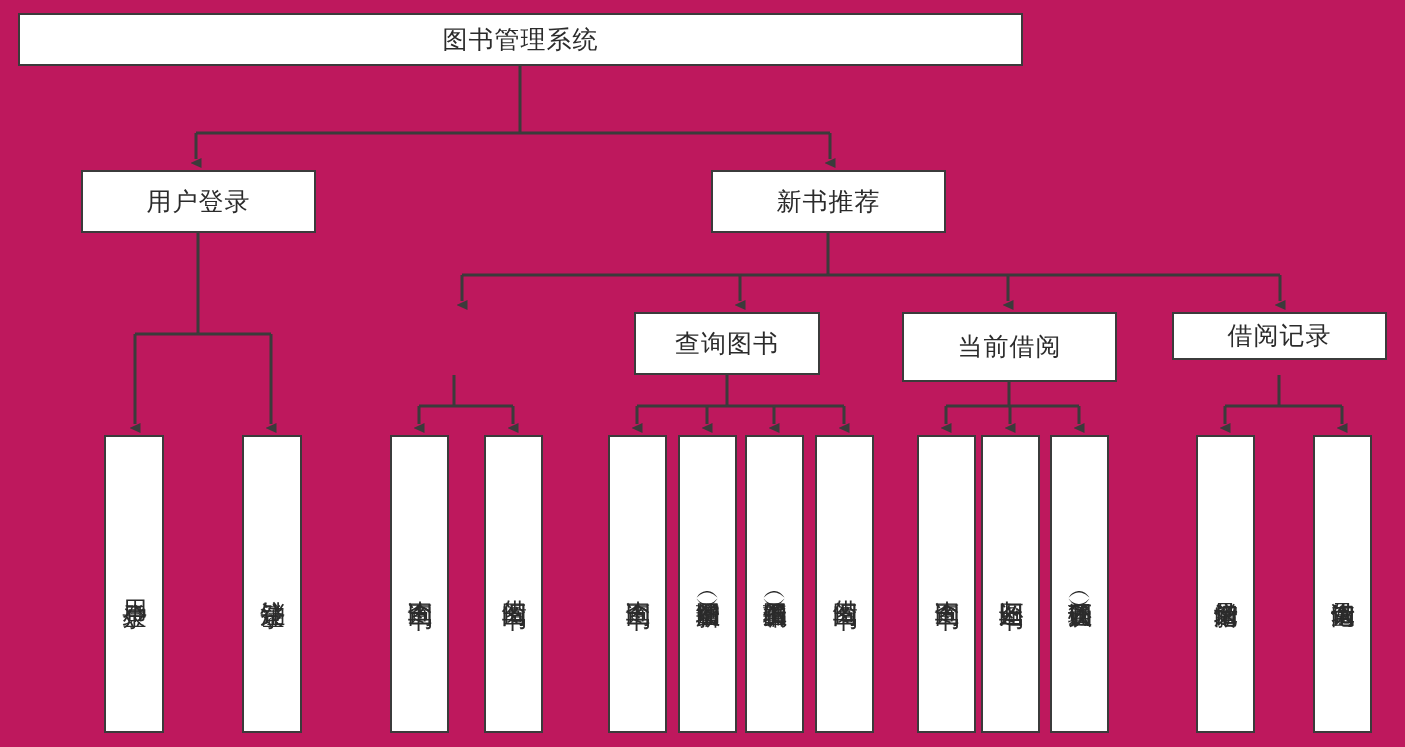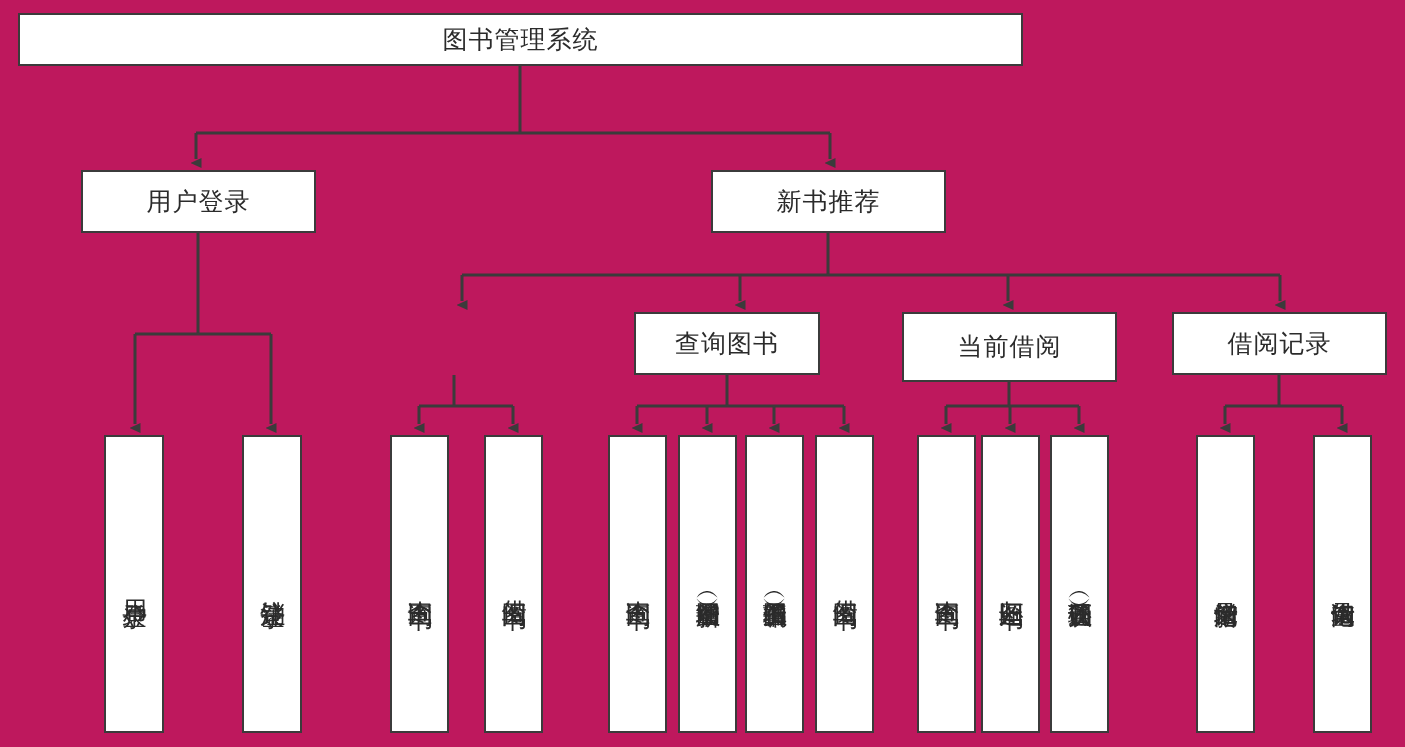--- a/index.html
+++ b/index.html
@@ -137,21 +137,21 @@
   <div class="node node-h" style="left:711px; top:170px; width:235px; height:63px;">
     <span class="node-label">新书推荐</span>
   </div>
 
   <div class="node node-h" style="left:634px; top:312px; width:186px; height:63px;">
     <span class="node-label">查询图书</span>
   </div>
   <div class="node node-h" style="left:902px; top:312px; width:215px; height:70px;">
     <span class="node-label">当前借阅</span>
   </div>
-  <div class="node node-h" style="left:1172px; top:312px; width:215px; height:63px;">
+  <div class="node node-h" style="left:1172px; top:312px; width:215px; height:48px;">
     <span class="node-label">借阅记录</span>
   </div>
 
   <div class="node node-v" style="left:104px; top:435px; width:60px; height:298px;">
     <span class="node-label">用户登录</span>
   </div>
   <div class="node node-v" style="left:242px; top:435px; width:60px; height:298px;">
     <span class="node-label">注销登录</span>
   </div>
 

